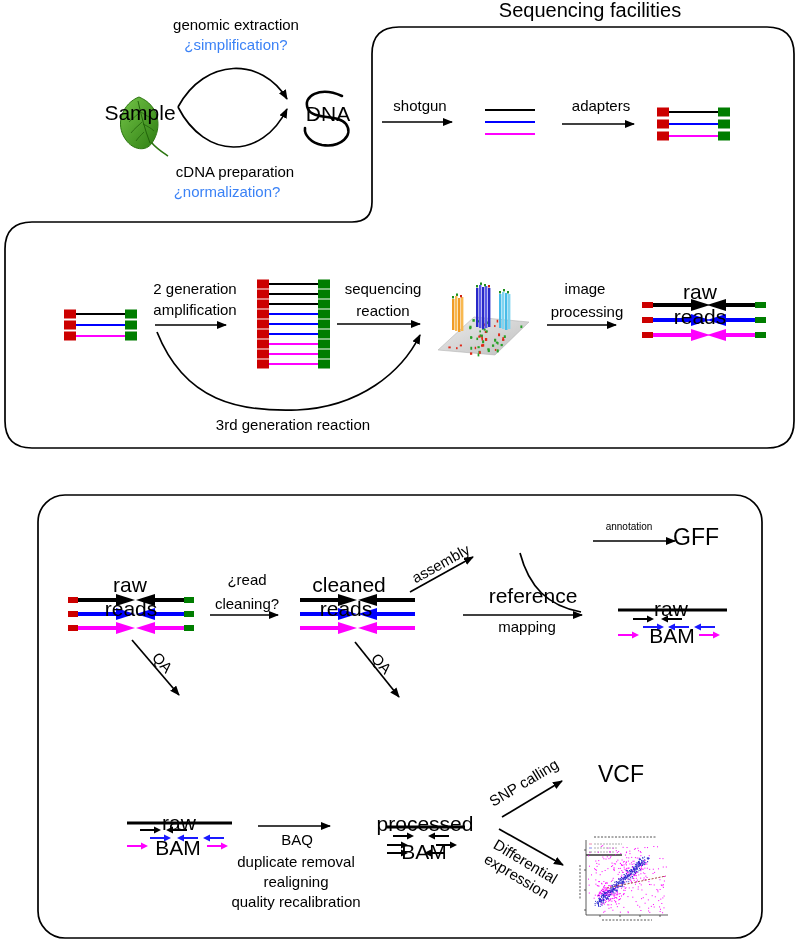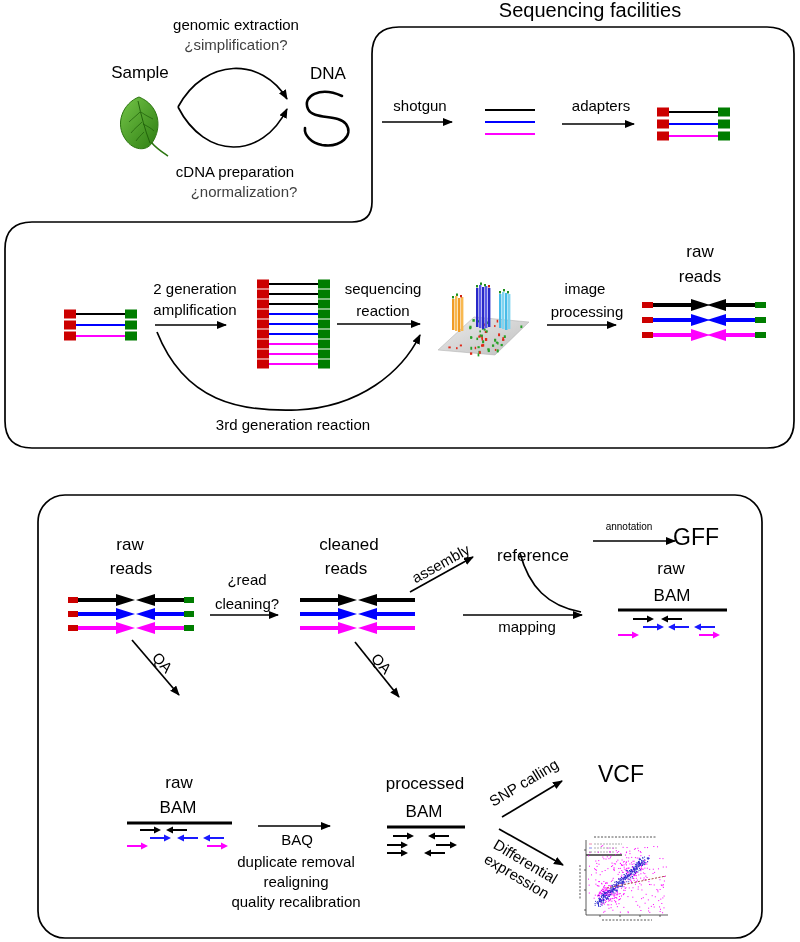--- a/index.html
+++ b/index.html
@@ -1,25 +1,25 @@
 <!DOCTYPE html>
 <html><head>
 <meta charset="utf-8">
 <style>
   html,body{margin:0;padding:0;background:#ffffff;}
   .canvas{position:relative;width:800px;height:942px;background:#fff;overflow:hidden;
           font-family:"Liberation Sans","DejaVu Sans",sans-serif;color:#000;}
   .canvas svg{position:absolute;left:0;top:0;}
   .lbl{position:absolute;transform:translate(-50%,-50%);white-space:nowrap;
        font-size:15px;line-height:1.1;color:#000;}
-  .big{font-size:17px;}
+  .big{font-size:21px;margin-top:40px;}
   .title{font-size:20px;}
   .xl{font-size:23px;}
   .sm{font-size:10px;}
-  .gray{color:#404040;}
+  .gray{color:#3b82f6;}
   .rot{transform-origin:center;}
   .twoLine{text-align:center;}
 </style>
 </head>
 <body>
 
 <div class="canvas">
 
 <svg width="800" height="942" viewBox="0 0 800 942">
   <defs>
@@ -1081,21 +1081,21 @@
     <path id="scatter-trend" d="M607,888 L666,876" stroke-width="1" stroke-dasharray="2 1.5" fill="none" stroke="#aa4444"></path>
   </g>
 </svg>
 
 <div class="lbl title" style="left:590px;top:10px">Sequencing facilities</div>
 <div class="lbl" style="left:236px;top:25px">genomic extraction</div>
 <div class="lbl gray" style="left:236px;top:45px">¿simplification?</div>
 <div class="lbl big" style="left:140px;top:73px">Sample</div>
 <div class="lbl big" style="left:328px;top:74px">DNA</div>
 <div class="lbl" style="left:235px;top:172px">cDNA preparation</div>
-<div class="lbl gray" style="left:244px;top:192px">¿normalization?</div>
+<div class="lbl gray" style="left:227px;top:192px">¿normalization?</div>
 
 <div class="lbl" style="left:420px;top:106px">shotgun</div>
 <div class="lbl" style="left:601px;top:106px">adapters</div>
 <div class="lbl" style="left:195px;top:289px">2 generation</div>
 <div class="lbl" style="left:195px;top:310px">amplification</div>
 <div class="lbl" style="left:383px;top:289px">sequencing</div>
 <div class="lbl" style="left:383px;top:311px">reaction</div>
 <div class="lbl" style="left:293px;top:425px">3rd generation reaction</div>
 <div class="lbl" style="left:585px;top:289px">image</div>
 <div class="lbl" style="left:587px;top:312px">processing</div>

